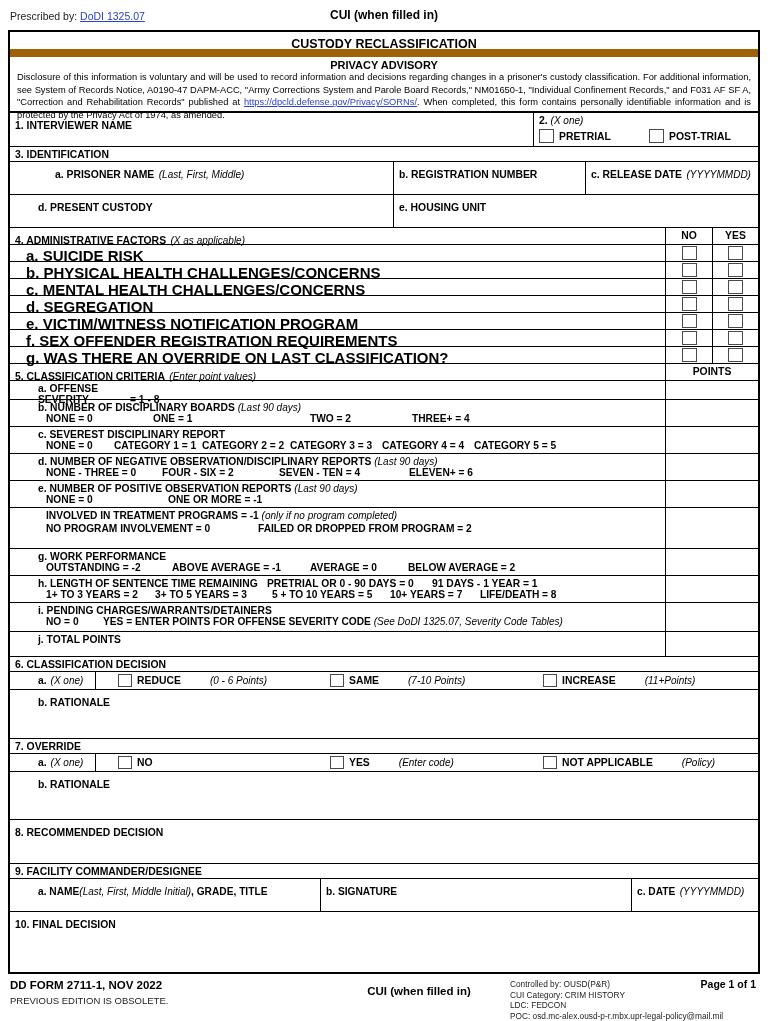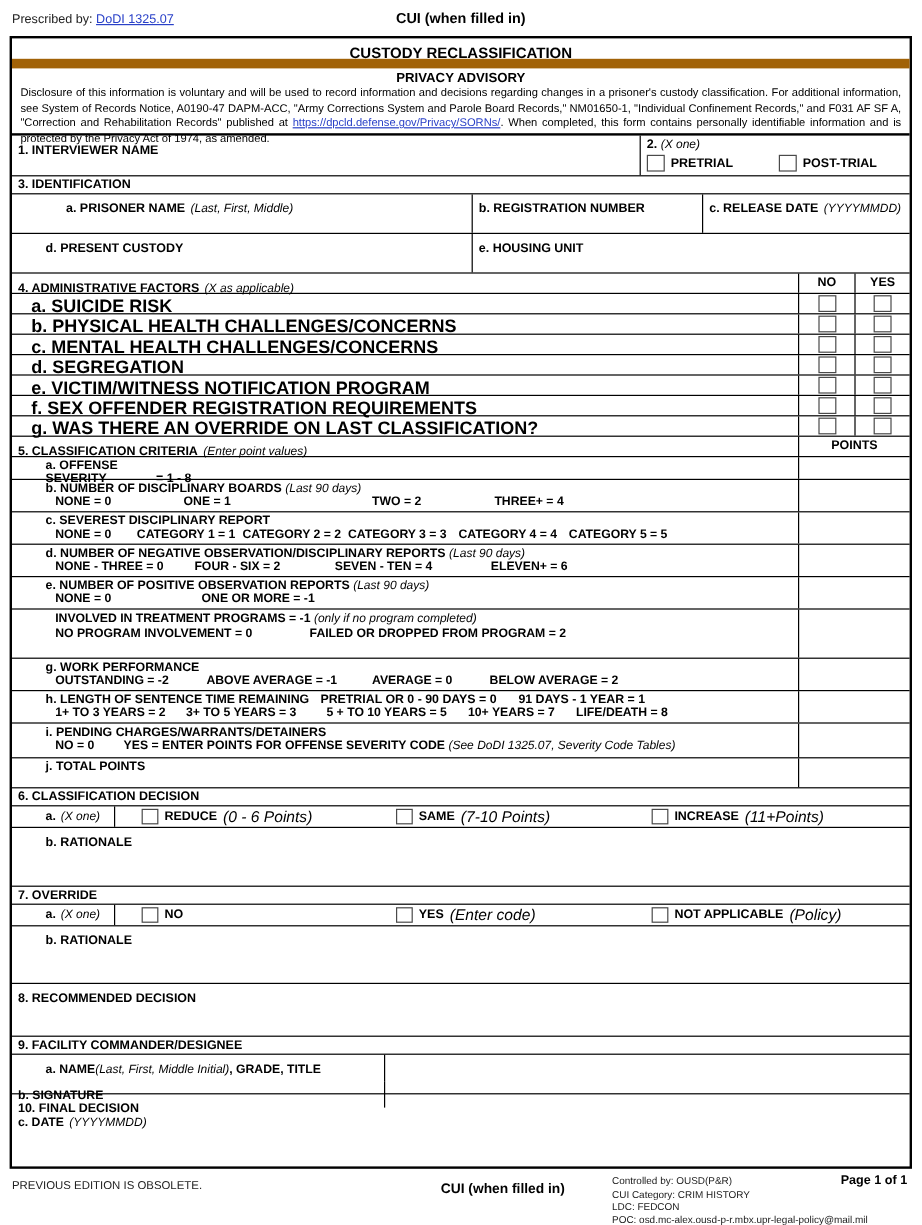--- a/index.html
+++ b/index.html
@@ -78,29 +78,29 @@
   .oh1{width:109px}.oh2{width:117px}.oh3{width:118px}.oh4{width:90px}
   .oi1{width:57px}
 
   
   .xonerow { display:flex; border-bottom:1px solid #000; height:18px; align-items:stretch; }
   .xonecell { width:86px; border-right:1px solid #000; display:flex; align-items:center;
     padding-left:28px; font-size:10.3px; }
   .xonecell .b { margin-right:4px; }
   .dopt { display:flex; align-items:center; gap:5px; padding-left:22px; }
   .dopt .name { font-weight:bold; font-size:10.4px; }
-  .dopt .hint { font-size:13px; }
+  .dopt .hint { font-size:10px;margin-left:24px; }
   .dcol1 { width:212px; } .dcol2 { width:213px; } .dcol3 { flex:1; }
   .drow-opts { display:flex; flex:1; align-items:center; }
 
   .rationale { border-bottom:1px solid #000; padding:2px 5px 0 28px; }
   .bigcell { border-bottom:1px solid #000; padding:2px 5px; }
   .nob { border-bottom:none; }
 
-  .sig-row { display:flex; height:33px;flex-direction:column; }
+  .sig-row { display:flex; height:33px; }
   .sigcell { padding:2px 5px; border-right:1px solid #000; }
   .sigcell:last-child { border-right:none; }
   .sigcell .lbl { font-size:10.2px; }
 
   
   .footer { display:flex; margin:5px 10px 0 10px; }
   .f-left { width:318px; }
   .f-formnum { font-weight:bold; font-size:11.5px; }
   .f-prev { font-size:9.5px; margin-top:4px; color:#222; }
   .f-center { width:182px; text-align:center; font-weight:bold; font-size:11.5px;
@@ -421,20 +421,21 @@
     </div>
 
     <div class="bigcell nob" style="height:60px;">
       <span class="lbl">10. FINAL DECISION</span>
     </div>
 
   </div>
 
   <div class="footer">
     <div class="f-left">
+      <div class="f-formnum">DD FORM 2711-1, NOV 2022</div>
       <div class="f-prev">PREVIOUS EDITION IS OBSOLETE.</div>
     </div>
     <div class="f-center">CUI (when filled in)</div>
     <div class="f-right">
       <div class="r1">
         <span>Controlled by: OUSD(P&amp;R)</span>
         <span class="f-page">Page 1 of 1</span>
       </div>
       <div>CUI Category: CRIM HISTORY</div>
       <div>LDC: FEDCON</div>

